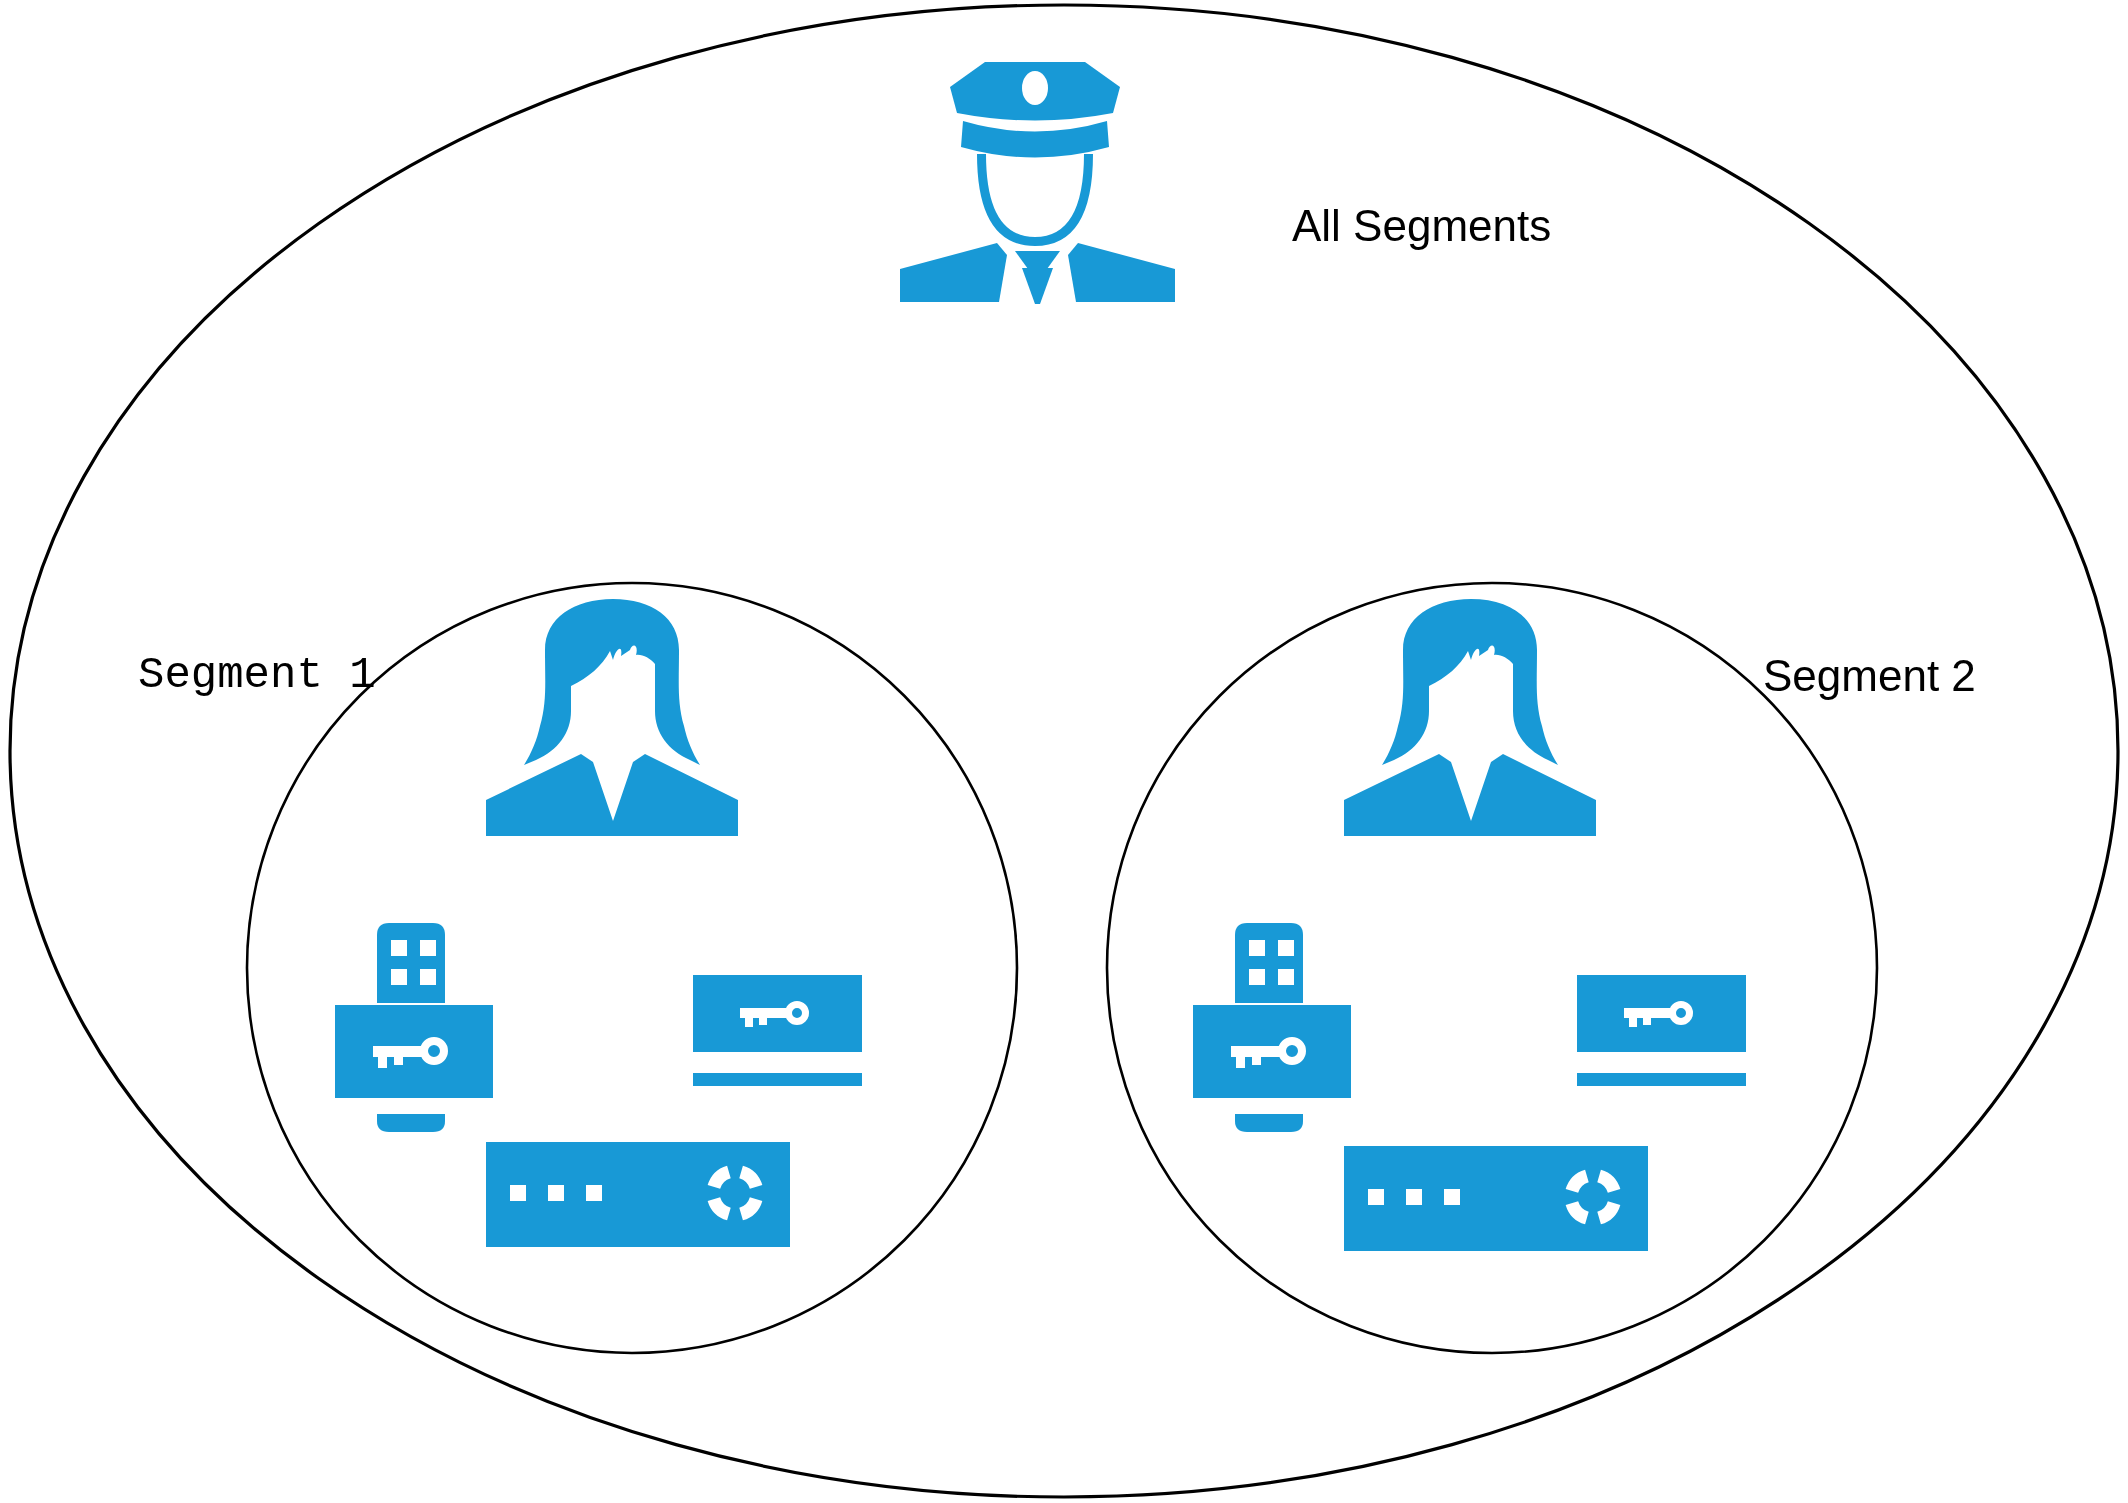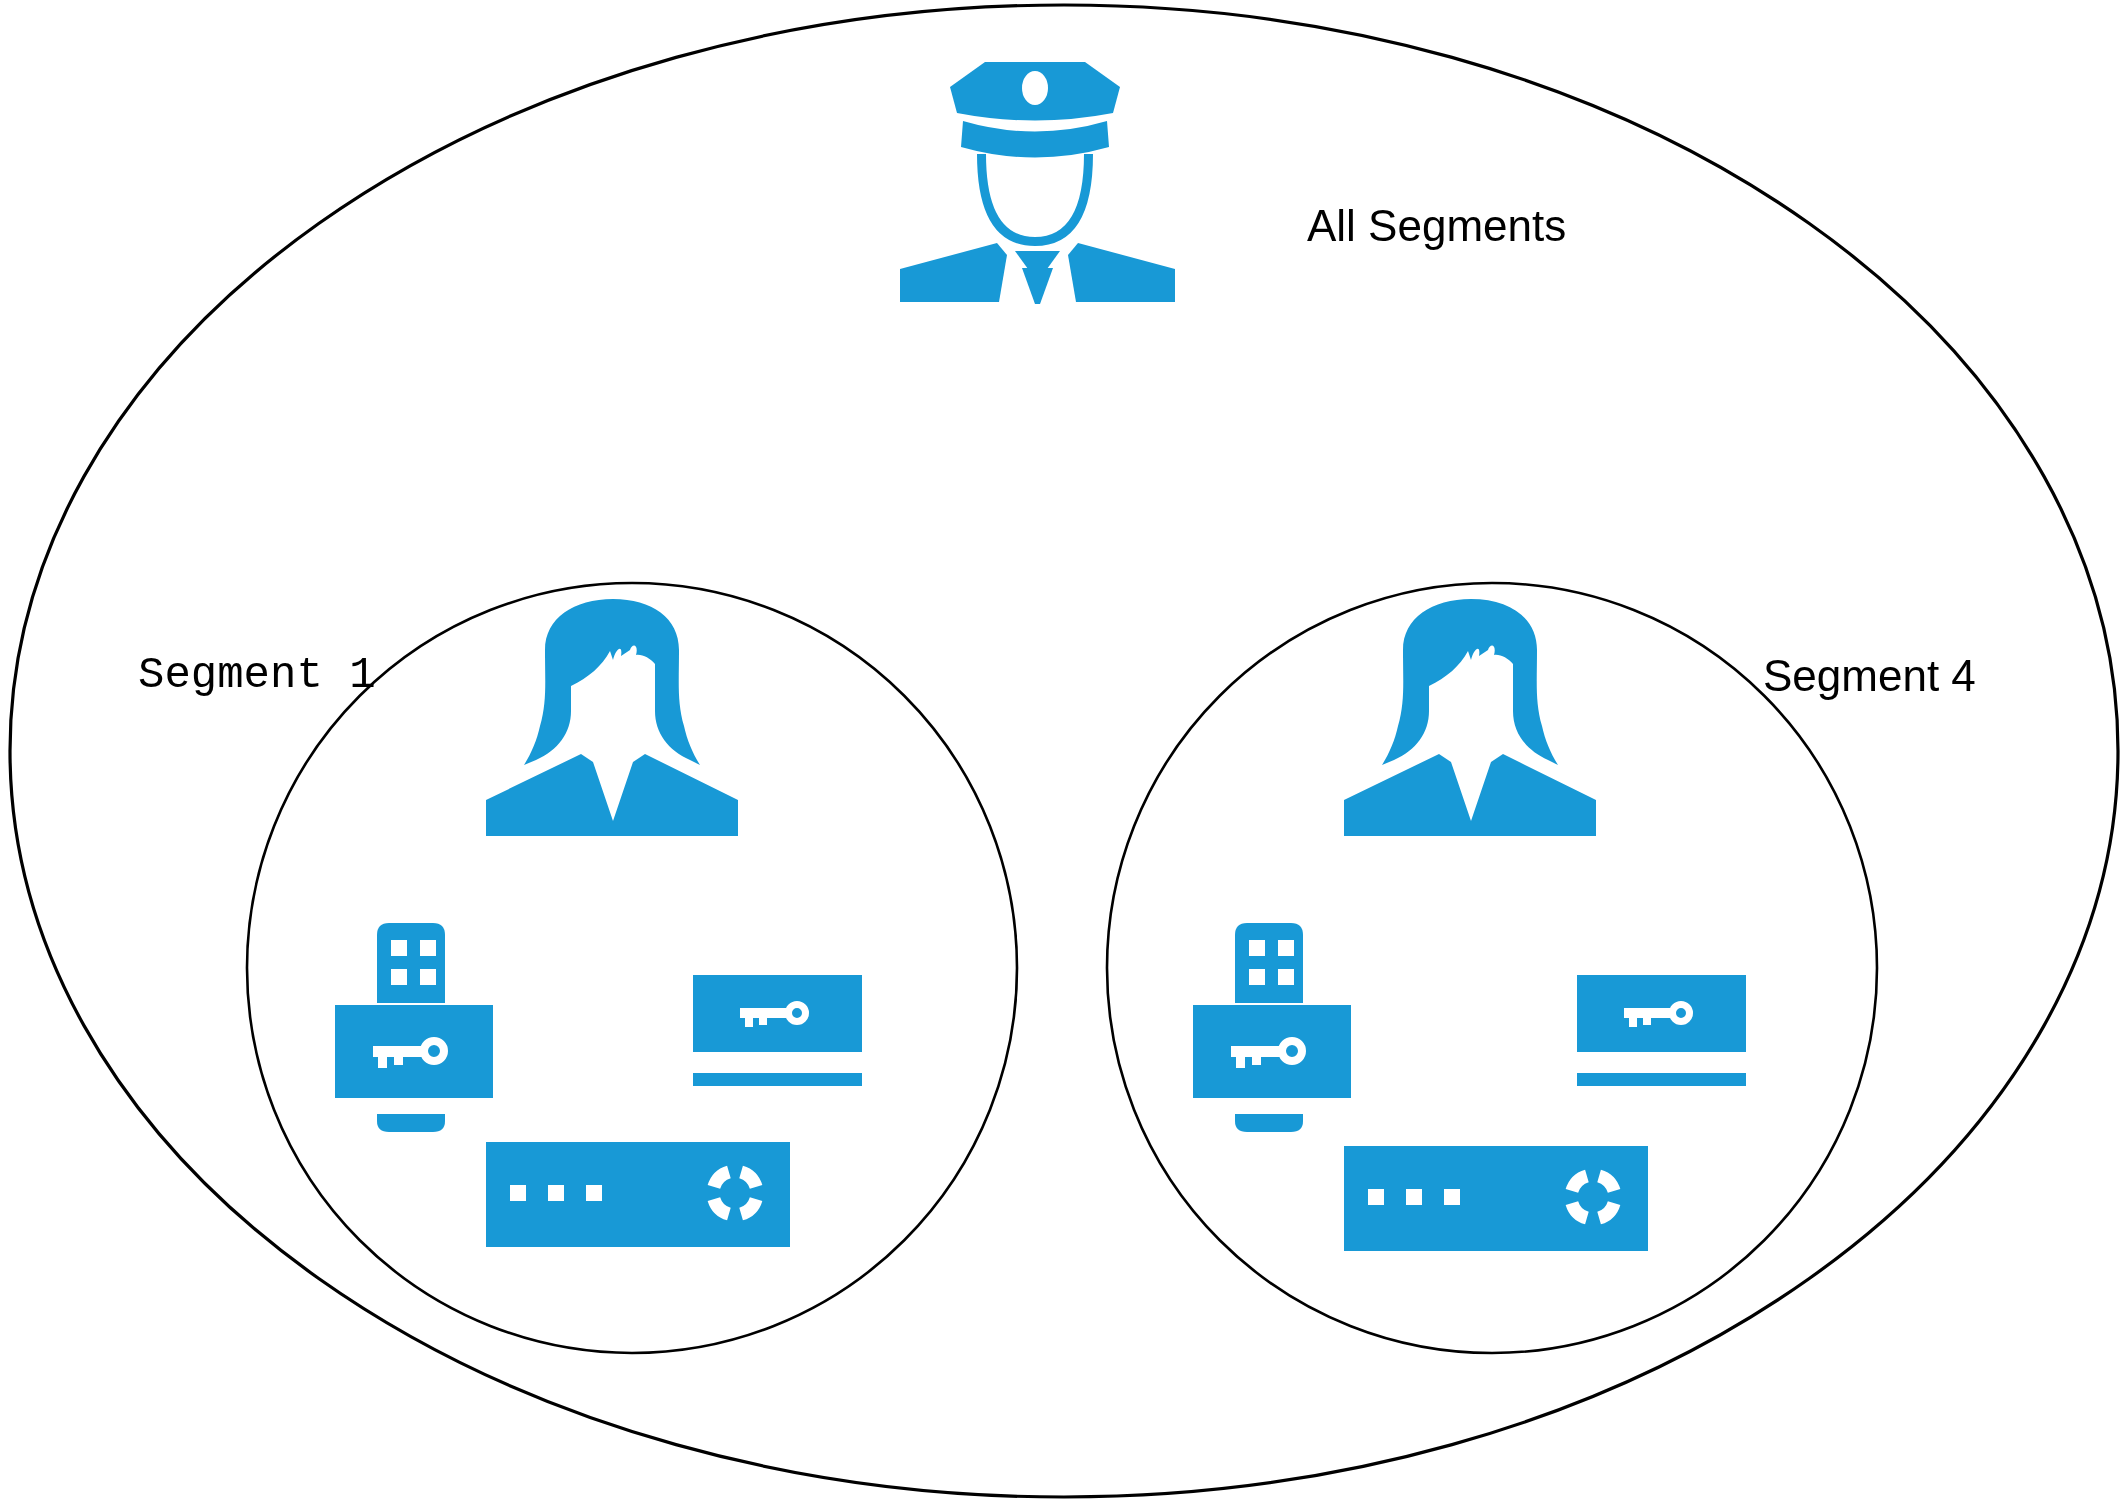--- a/index.html
+++ b/index.html
@@ -23,23 +23,23 @@
 </style>
 </head>
 <body>
 
 <svg class="layer" width="2128" height="1503" viewBox="0 0 2128 1503">
   <ellipse cx="1064" cy="751" rx="1054" ry="746" fill="none" stroke="#000" stroke-width="3.2"></ellipse>
   <circle cx="632" cy="968" r="385" fill="none" stroke="#000" stroke-width="2.6"></circle>
   <circle cx="1492" cy="968" r="385" fill="none" stroke="#000" stroke-width="2.6"></circle>
 </svg>
 
-<div class="label" style="left:1292px;top:198px;margin-left:15px;">All Segments</div>
+<div class="label" style="left:1292px;top:198px;">All Segments</div>
 <div class="label" style="left:138px;top:648px;font-family:Liberation Mono, monospace;">Segment 1</div>
-<div class="label" style="left:1763px;top:648px;">Segment 4</div>
+<div class="label" style="left:1763px;top:648px;">Segment 2</div>
 
 <div class="abs" style="left:900px;top:57px;width:275px;height:250px;">
   <svg class="icon-svg" viewBox="0 0 275 250">
     <path class="blue" d="M85,5 L185,5 L220,30 L213,56 Q135,71 57,56 L50,30 Z"></path>
     <ellipse class="white" cx="135" cy="31" rx="13" ry="17"></ellipse>
     <path class="blue" d="M63,64 Q135,85 207,64 L209,90 Q135,111 61,90 Z"></path>
     <path class="blue" d="M77,97 Q77,189 135,189 Q193,189 193,97 L184,97 Q184,180 135,180 Q86,180 86,97 Z"></path>
     <path class="blue" d="M0,245 L0,212 L97,186 L107,198 L99,245 Z"></path>
     <path class="blue" d="M275,245 L275,212 L178,186 L168,198 L176,245 Z"></path>
     <path class="blue" d="M115,194 L160,194 L147,212 L128,212 Z"></path>

